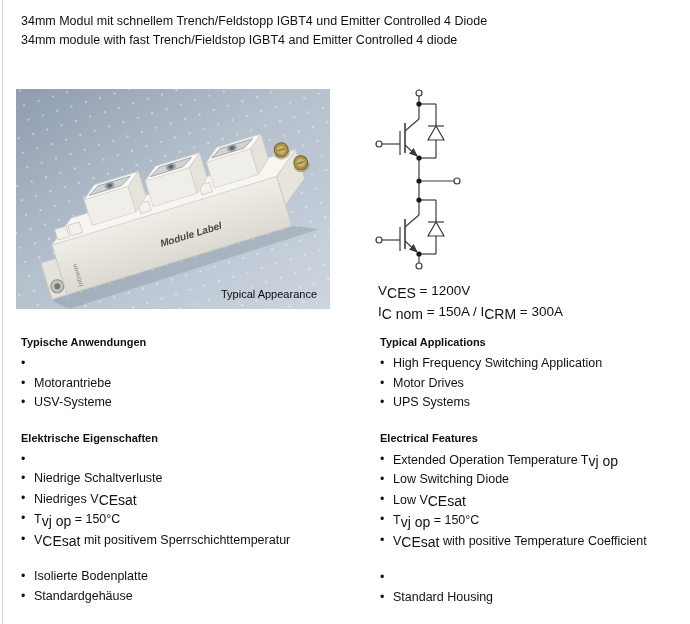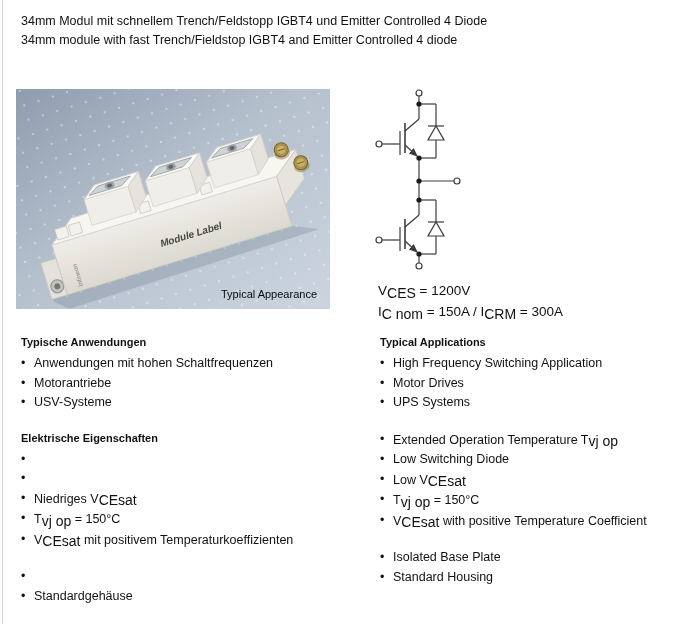--- a/index.html
+++ b/index.html
@@ -196,59 +196,60 @@
   <div><span>V</span><span class="sub">CES</span><span> = 1200V</span></div>
   <div><span>I</span><span class="sub">C nom</span><span> = 150A / I</span><span class="sub">CRM</span><span> = 300A</span></div>
 </div>
 
 <div class="col col-left">
   <div class="section">
     <h3>Typische Anwendungen</h3>
     <ul class="feature-list">
         <li>
           <span class="bullet">•</span>
-          <span><span>Anwendungen mit hohen Schaltfrequenzen</span></span>
         </li>
         <li>
           <span class="bullet">•</span>
           <span><span>Motorantriebe</span></span>
         </li>
         <li>
           <span class="bullet">•</span>
           <span><span>USV-Systeme</span></span>
         </li>
       </ul>
   </div>
   <div class="section">
     <h3>Elektrische Eigenschaften</h3>
     <ul class="feature-list">
         <li>
           <span class="bullet">•</span>
         </li>
         <li>
           <span class="bullet">•</span>
+          <span><span>Niedrige Schaltverluste</span></span>
         </li>
         <li>
           <span class="bullet">•</span>
           <span><span>Niedriges V</span><span class="sub">CEsat</span></span>
         </li>
         <li>
           <span class="bullet">•</span>
           <span><span>T</span><span class="sub">vj op</span><span> = 150°C</span></span>
         </li>
         <li>
           <span class="bullet">•</span>
-          <span><span>V</span><span class="sub">CEsat</span><span>  mit positivem Temperaturkoeffizienten</span></span>
-        </li>
-      </ul>
-  </div>
-  <div class="section">
-    <ul class="feature-list">
-        <li>
-          <span class="bullet">•</span>
+          <span><span>V</span><span class="sub">CEsat</span><span>  mit positivem Sperrschichttemperatur</span></span>
+        </li>
+      </ul>
+  </div>
+  <div class="section">
+    <ul class="feature-list">
+        <li>
+          <span class="bullet">•</span>
+          <span><span>Isolierte Bodenplatte</span></span>
         </li>
         <li>
           <span class="bullet">•</span>
           <span><span>Standardgehäuse</span></span>
         </li>
       </ul>
   </div>
 </div>
 
 <div class="col col-right">
@@ -263,20 +264,21 @@
           <span class="bullet">•</span>
           <span><span>Motor Drives</span></span>
         </li>
         <li>
           <span class="bullet">•</span>
           <span><span>UPS Systems</span></span>
         </li>
       </ul>
   </div>
   <div class="section">
+    <h3>Electrical Features</h3>
     <ul class="feature-list">
         <li>
           <span class="bullet">•</span>
           <span><span>Extended Operation Temperature T</span><span class="sub">vj op</span></span>
         </li>
         <li>
           <span class="bullet">•</span>
           <span><span>Low Switching Diode</span></span>
         </li>
         <li>
@@ -290,21 +292,20 @@
         <li>
           <span class="bullet">•</span>
           <span><span>V</span><span class="sub">CEsat</span><span>  with positive Temperature Coefficient</span></span>
         </li>
       </ul>
   </div>
   <div class="section">
     <ul class="feature-list">
         <li>
           <span class="bullet">•</span>
-          <span><span>Isolated Base Plate</span></span>
         </li>
         <li>
           <span class="bullet">•</span>
           <span><span>Standard Housing</span></span>
         </li>
       </ul>
   </div>
 </div>
 
 </body></html>

